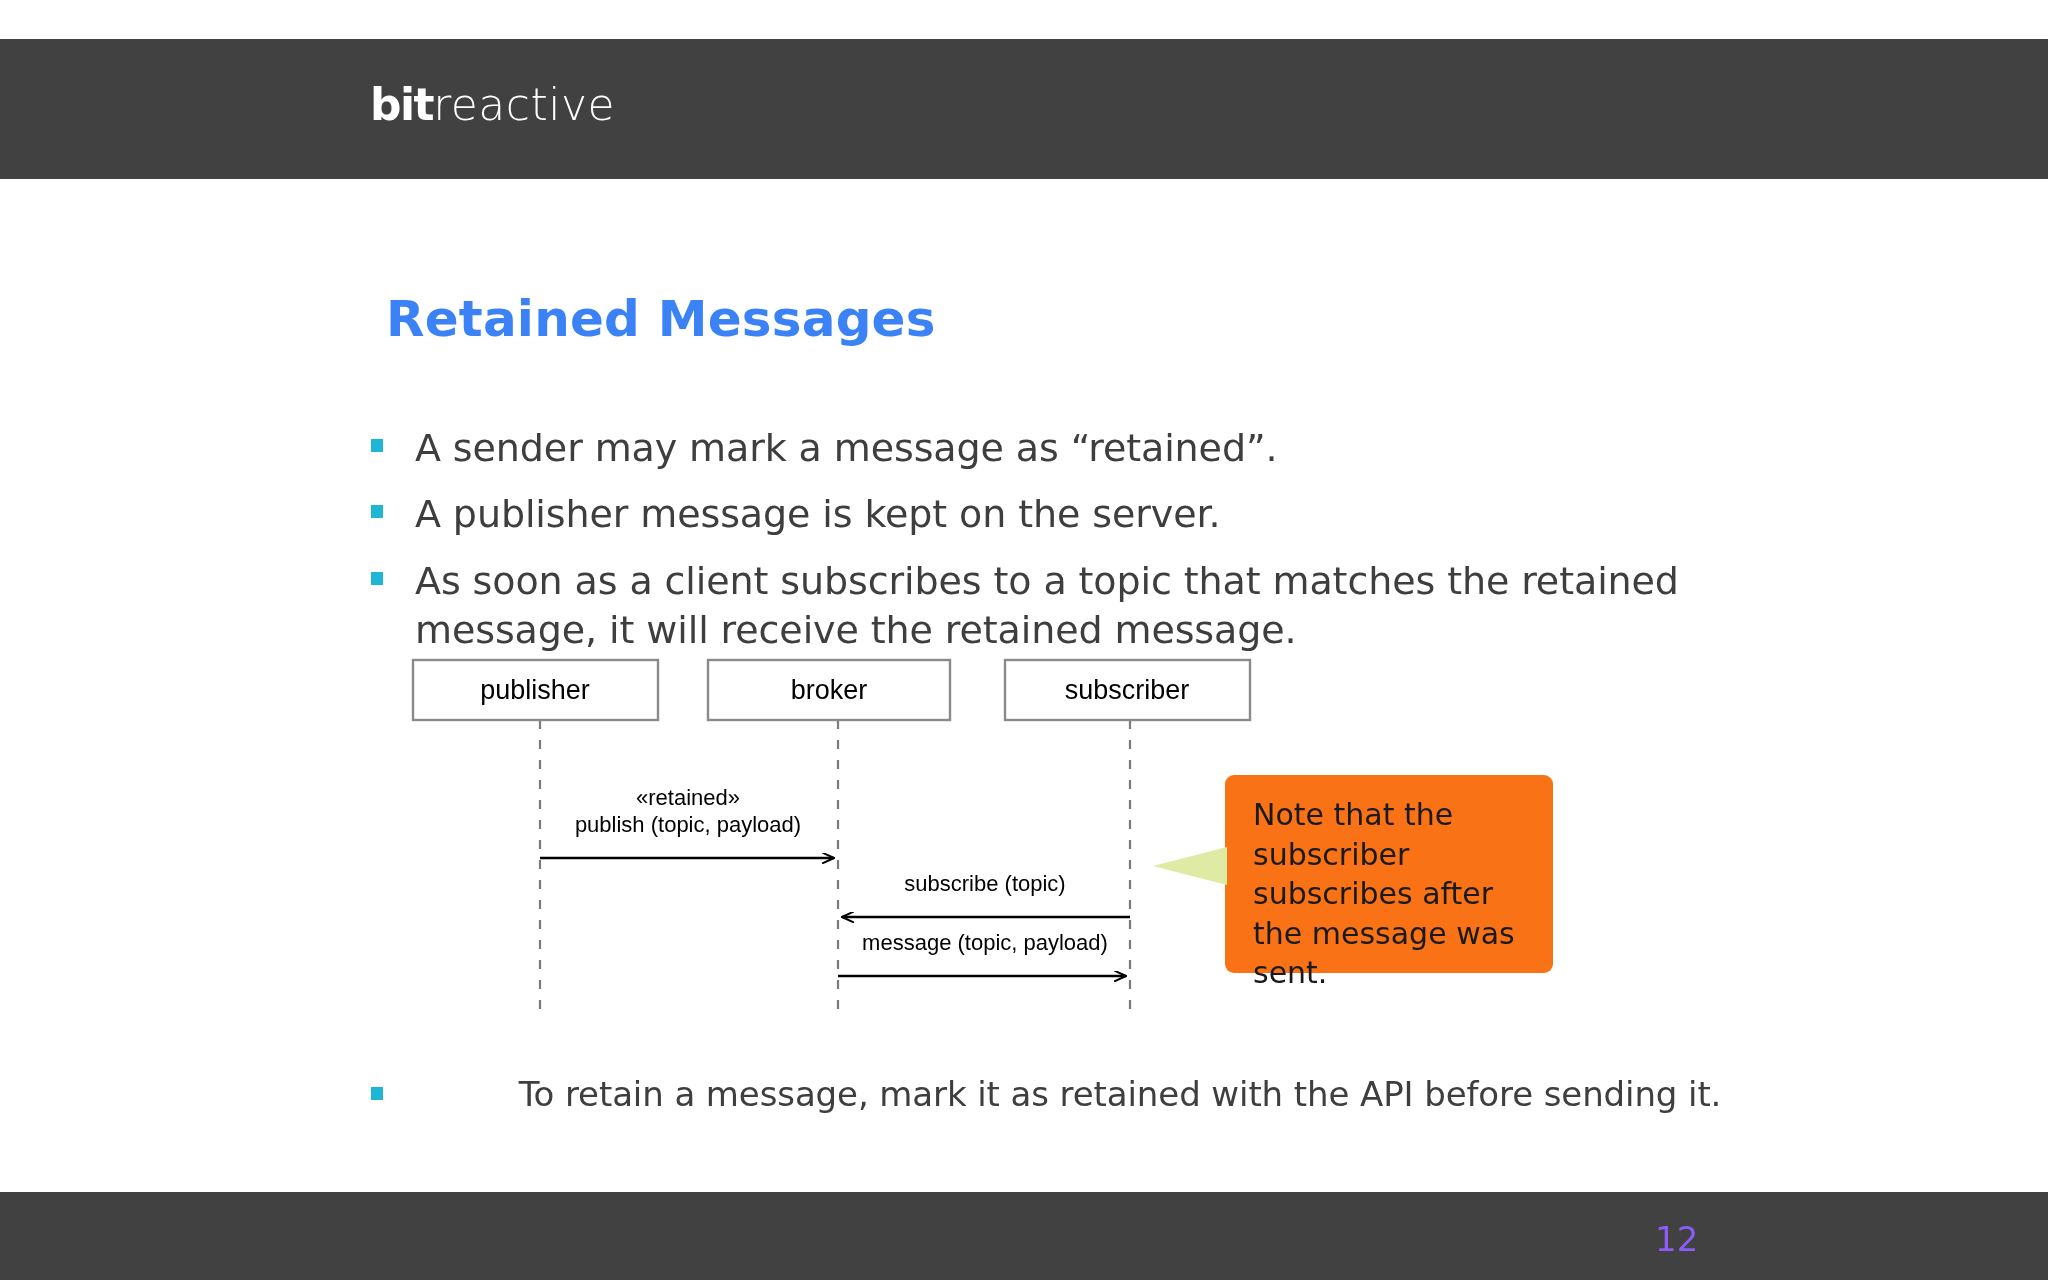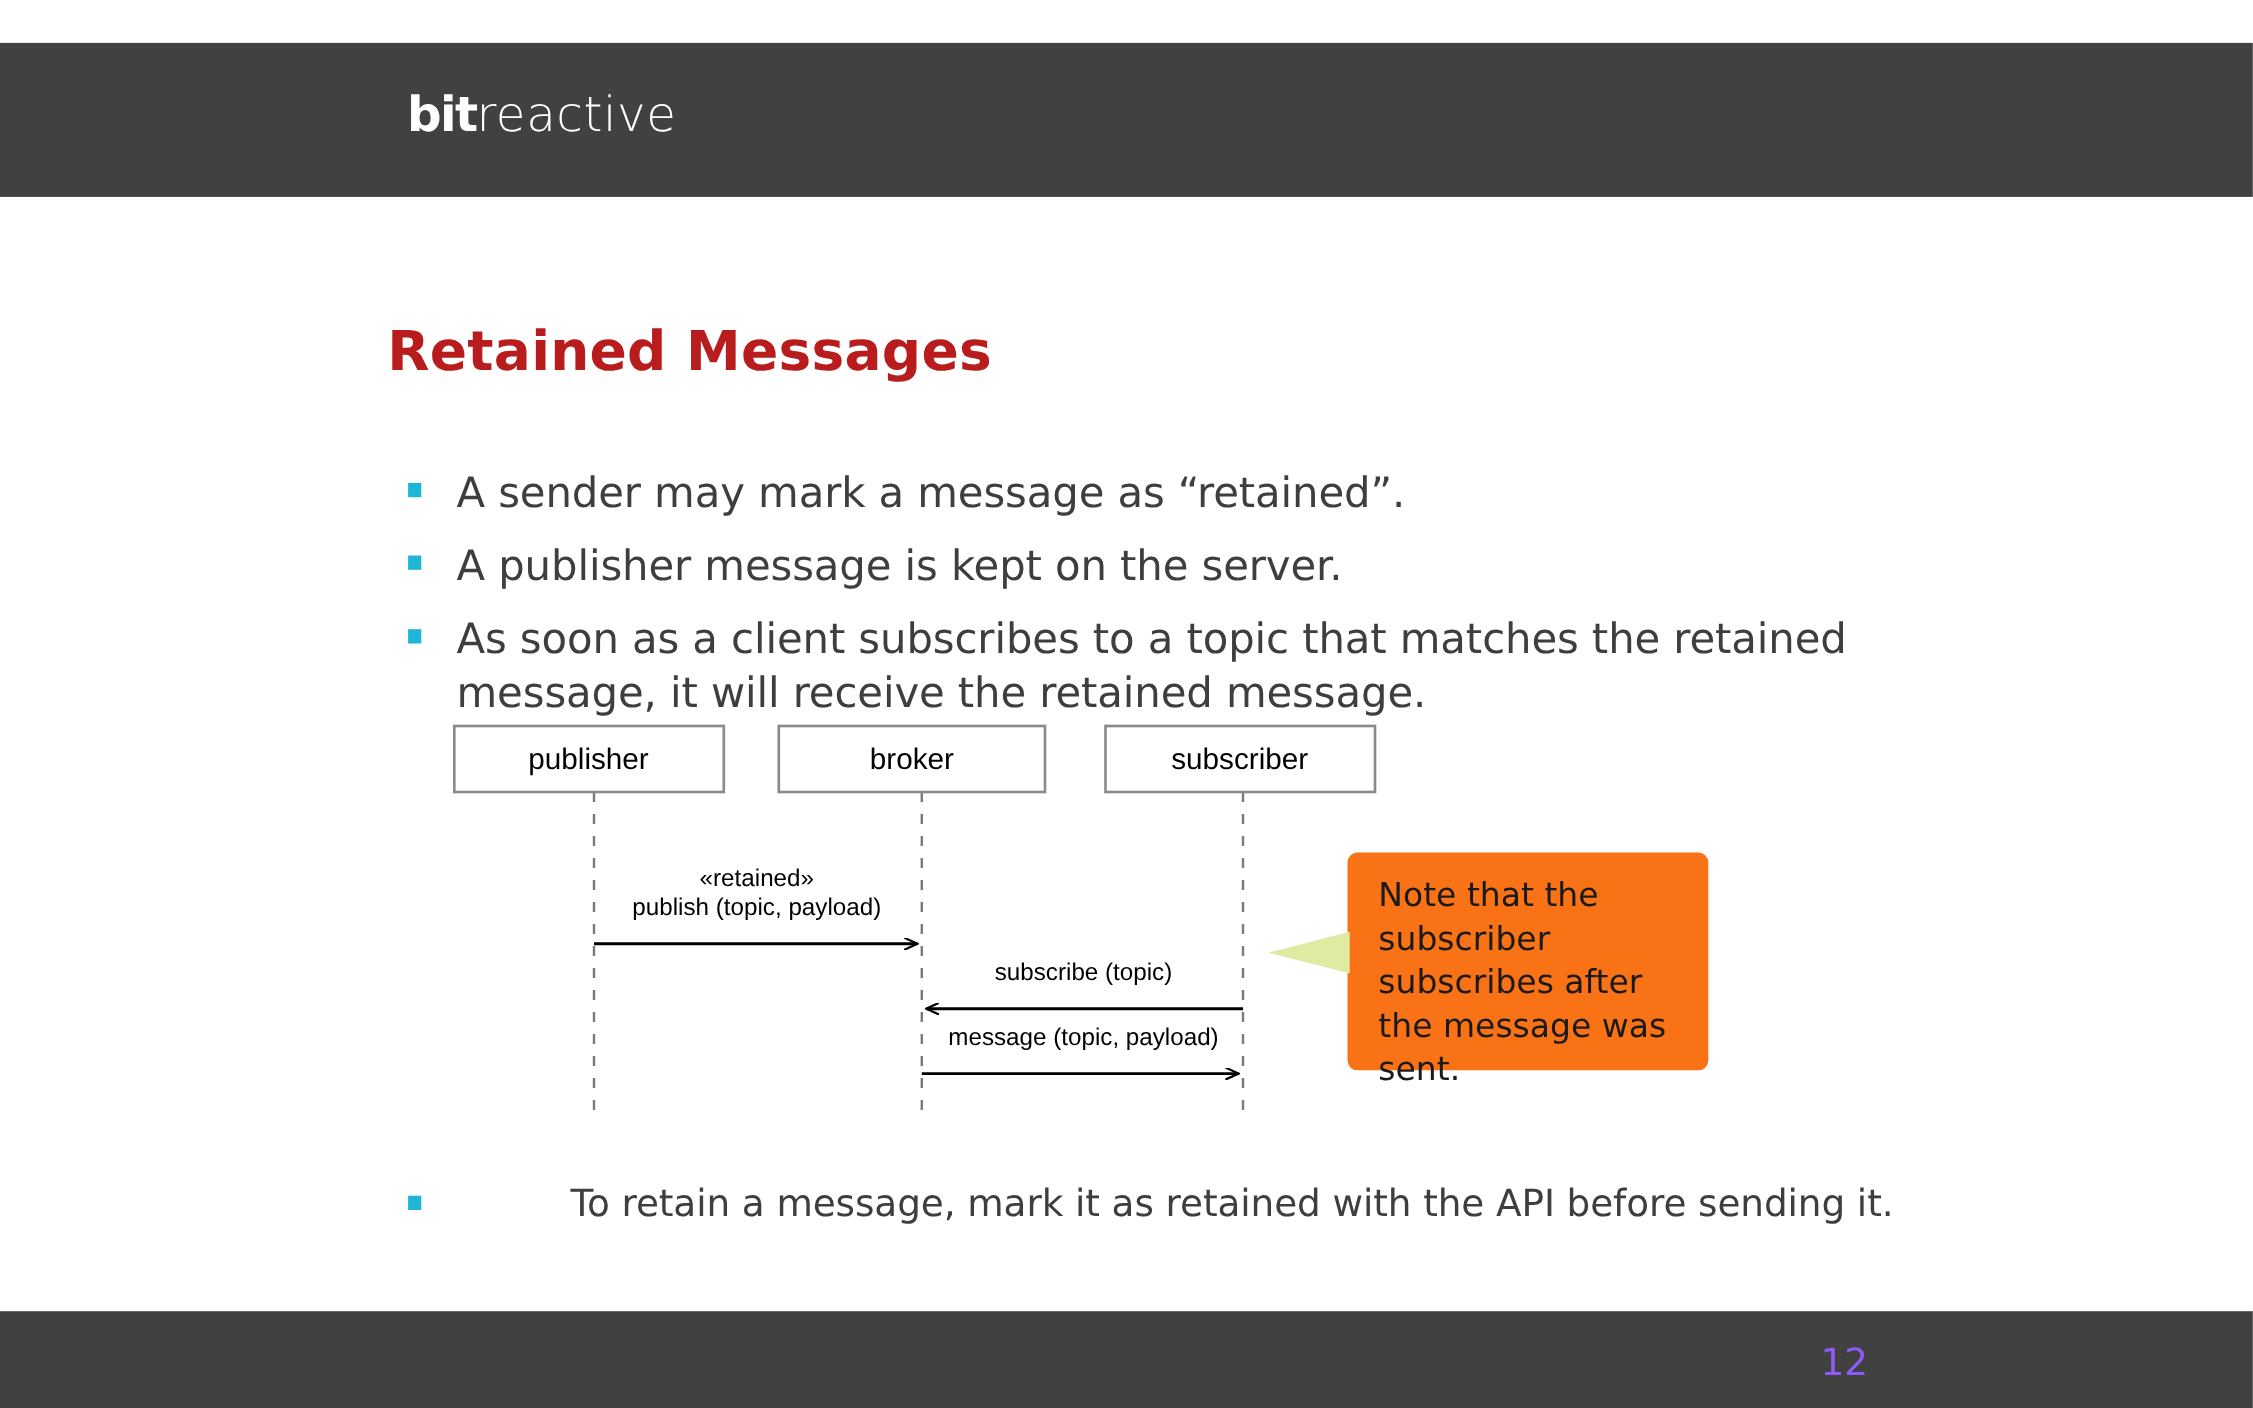--- a/index.html
+++ b/index.html
@@ -65,25 +65,25 @@
     top: 1222px;
     font-size: 34px;
     color: #8b5cf6;
     font-family: "DejaVu Sans", sans-serif;
     line-height: 1;
   }
 
   
   .slide-title {
     position: absolute;
-    left: 352px;
+    left: 386px;
     top: 292px;
     font-size: 50px;
     font-weight: 600;
-    color: #b91c1c;
+    color: #3b82f6;
     letter-spacing: 0.2px;
     line-height: 1.1;
     white-space: nowrap;
     font-family: "DejaVu Sans", sans-serif;
   }
 
   
   .bullet-list {
     position: absolute;
     left: 368px;

